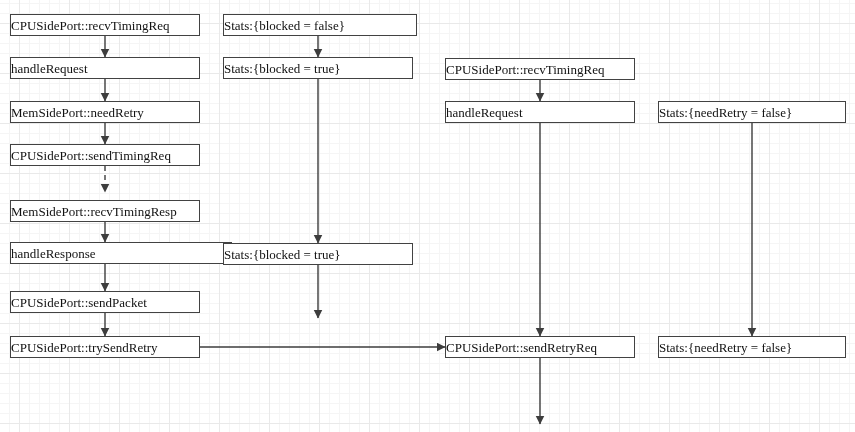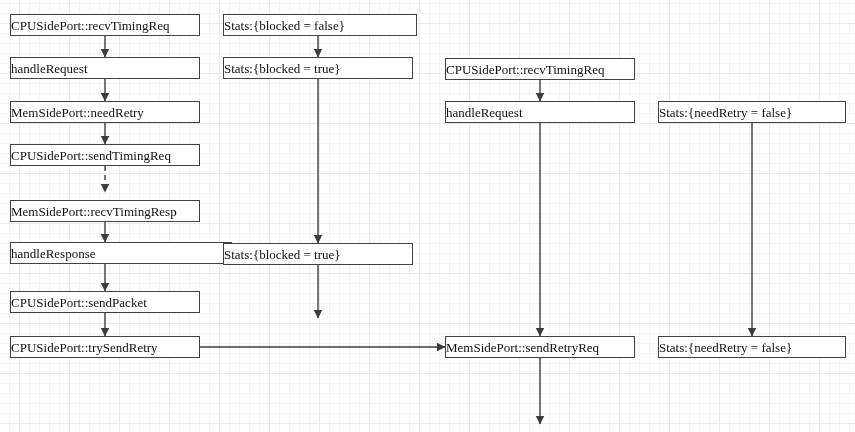--- a/index.html
+++ b/index.html
@@ -108,21 +108,21 @@
     <span>Stats:{blocked = true}</span>
   </div>
 
   <div class="node" style="left:445px;top:58px;width:190px;height:22px">
     <span>CPUSidePort::recvTimingReq</span>
   </div>
   <div class="node" style="left:445px;top:101px;width:190px;height:22px">
     <span>handleRequest</span>
   </div>
   <div class="node" style="left:445px;top:336px;width:190px;height:22px">
-    <span>MemSidePort::sendRetryReq</span>
+    <span>CPUSidePort::sendRetryReq</span>
   </div>
 
   <div class="node" style="left:658px;top:101px;width:188px;height:22px">
     <span>Stats:{needRetry = false}</span>
   </div>
   <div class="node" style="left:658px;top:336px;width:188px;height:22px">
     <span>Stats:{needRetry = false}</span>
   </div>
 
 </div>

